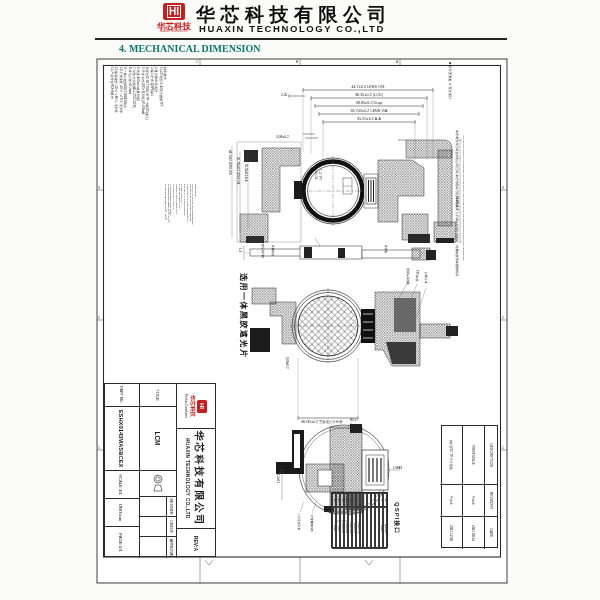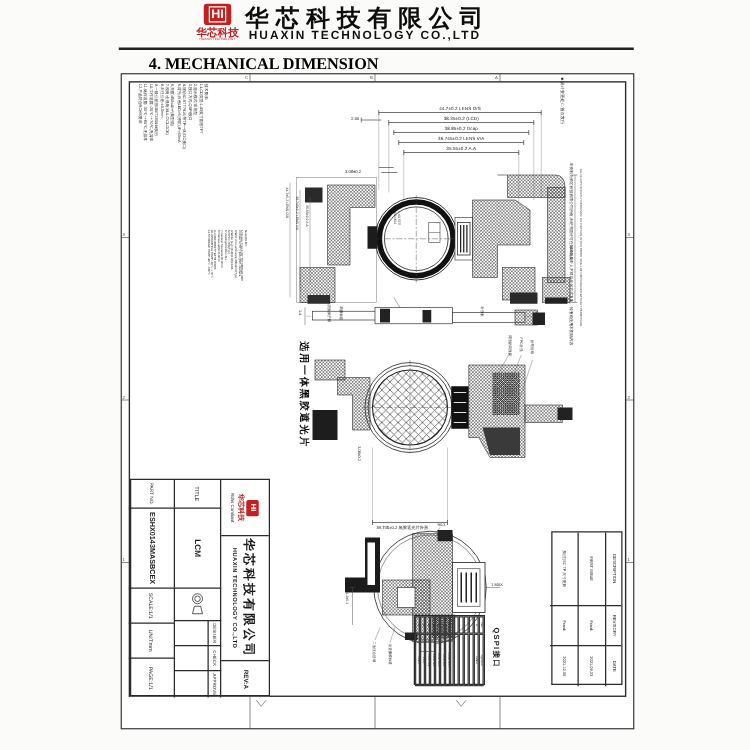--- a/index.html
+++ b/index.html
@@ -14,21 +14,21 @@
   .tb-cell{position:absolute;box-sizing:border-box;border-left:0.6px solid #2a2a2a;border-top:0.6px solid #2a2a2a;
            display:flex;align-items:center;justify-content:center;text-align:center;overflow:hidden;}
   .pin-grid{display:grid;grid-template-columns:14px 42px;width:56px;height:57px;
             border:0.5px solid #2a2a2a;box-sizing:border-box;}
   .pin-cell{border:0.28px solid #3a3a3a;font-size:2.7px;line-height:1;display:flex;align-items:center;
             justify-content:center;overflow:hidden;color:#111;}
   .dimtxt{font-size:3.6px;letter-spacing:0.1px;}
   .sm{font-size:2.8px;}
   .hdr-cn{font-weight:bold;letter-spacing:5.5px;font-size:19px;color:#0d0d0d;}
   .hdr-en{font-weight:bold;letter-spacing:1.6px;font-size:9.5px;color:#111;}
-  .sec{font-family:"Liberation Serif","DejaVu Serif",serif;font-weight:bold;font-size:13px;color:#000000;}
+  .sec{font-family:"Liberation Serif","DejaVu Serif",serif;font-weight:bold;font-size:10px;color:#0f766e;}
 </style>
 </head>
 <body>
 
 <div class="page">
 
   <div class="abs" style="left:0;top:0;width:600px;height:42px;">
     <div class="abs" style="left:163px;top:3px;width:22px;height:17px;background:#c3201f;border-radius:2.5px;
                 display:flex;align-items:center;justify-content:center;">
       <span style="color:#fff;font-weight:bold;font-size:10px;border:1px solid #fff;padding:0 1px;line-height:11px;">HI</span>

